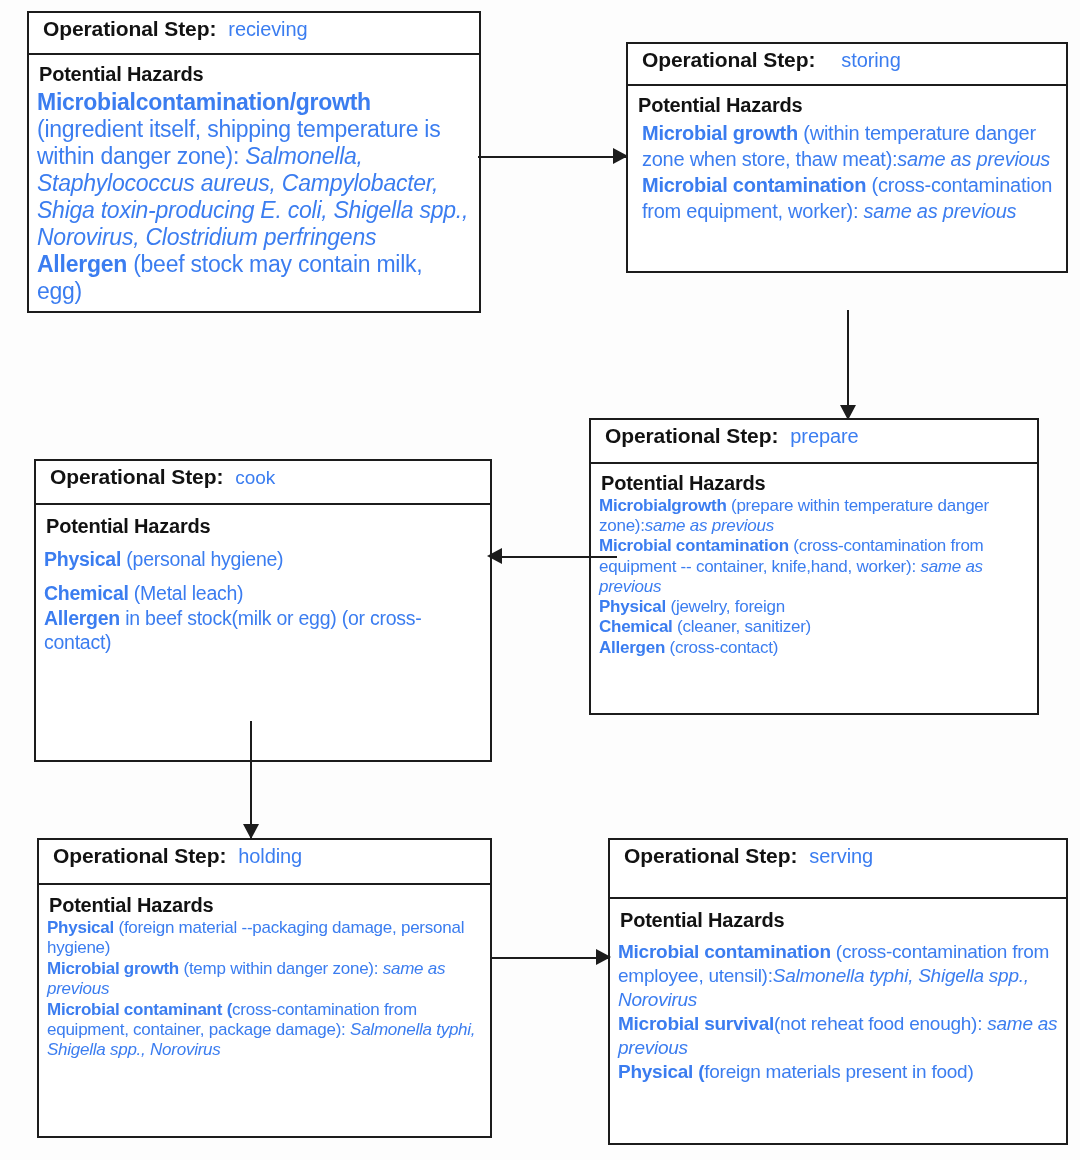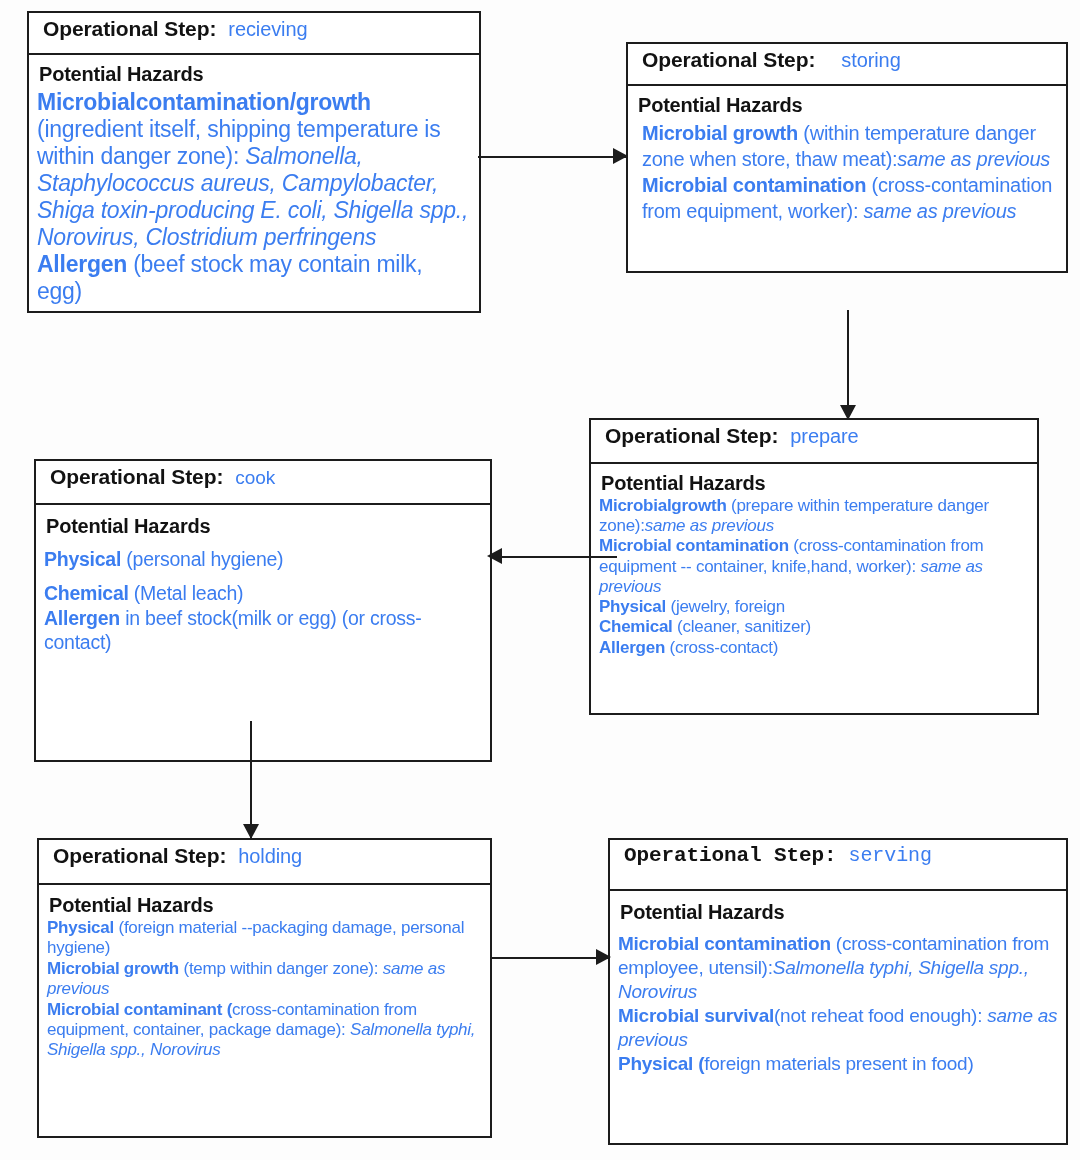--- a/index.html
+++ b/index.html
@@ -171,21 +171,21 @@
     </div>
     <div class="node-body" style="padding-top:7px;">
       <div class="body-title" style="margin-bottom:1px;">Potential Hazards</div>
       <p class="hz"><b>Physical</b><span> (foreign material --packaging damage, personal hygiene)</span></p>
       <p class="hz"><b>Microbial growth</b><span> (temp within danger zone): </span><i>same as previous</i></p>
       <p class="hz"><b>Microbial contaminant (</b><span>cross-contamination from equipment, container, package damage): </span><i>Salmonella typhi, Shigella spp., Norovirus</i></p>
     </div>
   </div>
 
   <div class="node" id="n-serving" style="left:608px; top:838px; width:460px; height:307px;">
-    <div class="node-header" style="height:51px;font-family:Liberation Mono, monospace;">
+    <div class="node-header" style="height:59px;">
       <span class="hdr-label">Operational Step:</span><span class="hdr-value">serving</span>
     </div>
     <div class="node-body" style="padding-top:8px;">
       <div class="body-title" style="margin-bottom:8px;">Potential Hazards</div>
       <p class="hz"><b>Microbial contamination</b><span> (cross-contamination from employee, utensil):</span><i>Salmonella typhi,  Shigella spp., Norovirus</i></p>
       <p class="hz"><b>Microbial survival</b><span>(not reheat food enough): </span><i>same as previous</i></p>
       <p class="hz"><b>Physical (</b><span>foreign materials present in food)</span></p>
     </div>
   </div>
 

